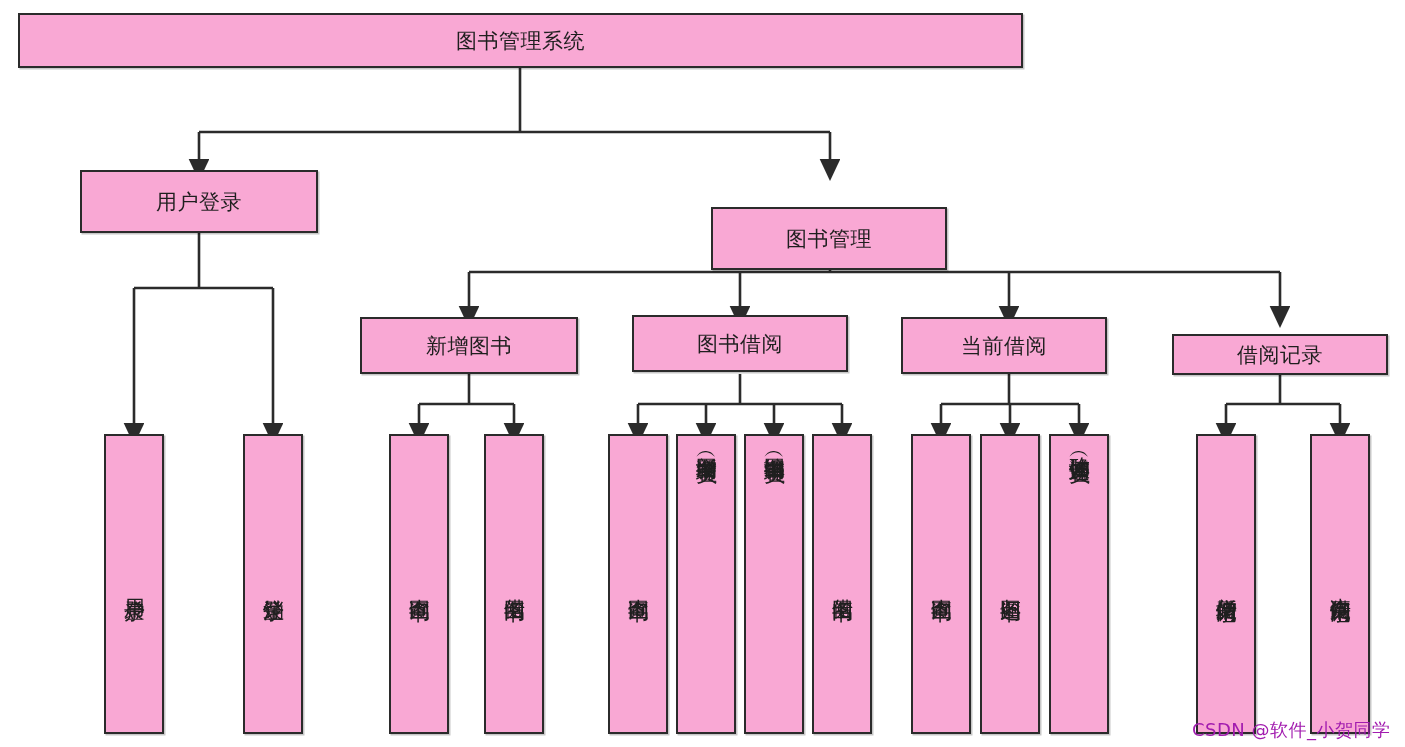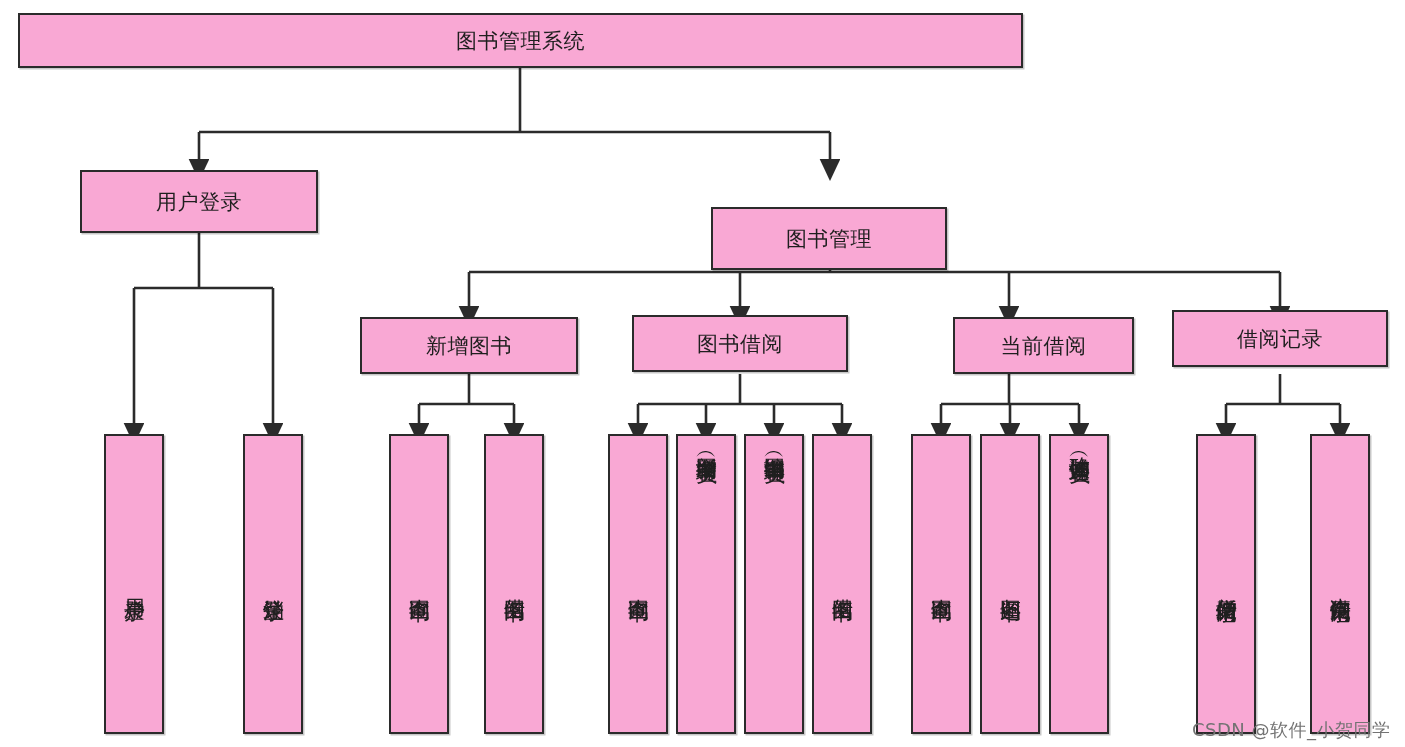--- a/index.html
+++ b/index.html
@@ -60,21 +60,21 @@
     color: #1f1f1f;
     font-size: 21px;
     line-height: 1.28;
     writing-mode: vertical-rl;
     text-orientation: upright;
     letter-spacing: 1px;
     white-space: nowrap;
   }
   .watermark {
     position: absolute;
-    color: #737373;
+    color: #a21caf;
     font-size: 18px;
     white-space: nowrap;
     letter-spacing: 0.5px;
     pointer-events: none;
   }
 </style>
 </head>
 <body>
 
 <div id="diagram-root">
@@ -139,24 +139,24 @@
   <div class="node-box" style="left: 711px; top: 170px; width: 236px; height: 63px; margin-top: 37px;">
     <div class="node-label-h">图书管理</div>
   </div>
 
   <div class="node-box" style="left: 360px; top: 317px; width: 218px; height: 57px;">
     <div class="node-label-h">新增图书</div>
   </div>
   <div class="node-box" style="left: 632px; top: 315px; width: 216px; height: 57px;">
     <div class="node-label-h">图书借阅</div>
   </div>
-  <div class="node-box" style="left: 953px; top: 317px; width: 181px; height: 57px;">
+  <div class="node-box" style="left: 901px; top: 317px; width: 206px; height: 57px;">
     <div class="node-label-h">当前借阅</div>
   </div>
-  <div class="node-box" style="left: 1172px; top: 310px; width: 216px; height: 57px; padding-left: 8px;">
+  <div class="node-box" style="left: 1172px; top: 334px; width: 216px; height: 41px; padding-left: 8px;">
     <div class="node-label-h">借阅记录</div>
   </div>
 
   <div class="node-box" style="left: 104px; top: 434px; width: 60px; height: 300px;">
     <div class="vwrap center">
       <span class="vtext">用户登录</span>
     </div>
   </div>
   <div class="node-box" style="left: 243px; top: 434px; width: 60px; height: 300px;">
     <div class="vwrap center">

